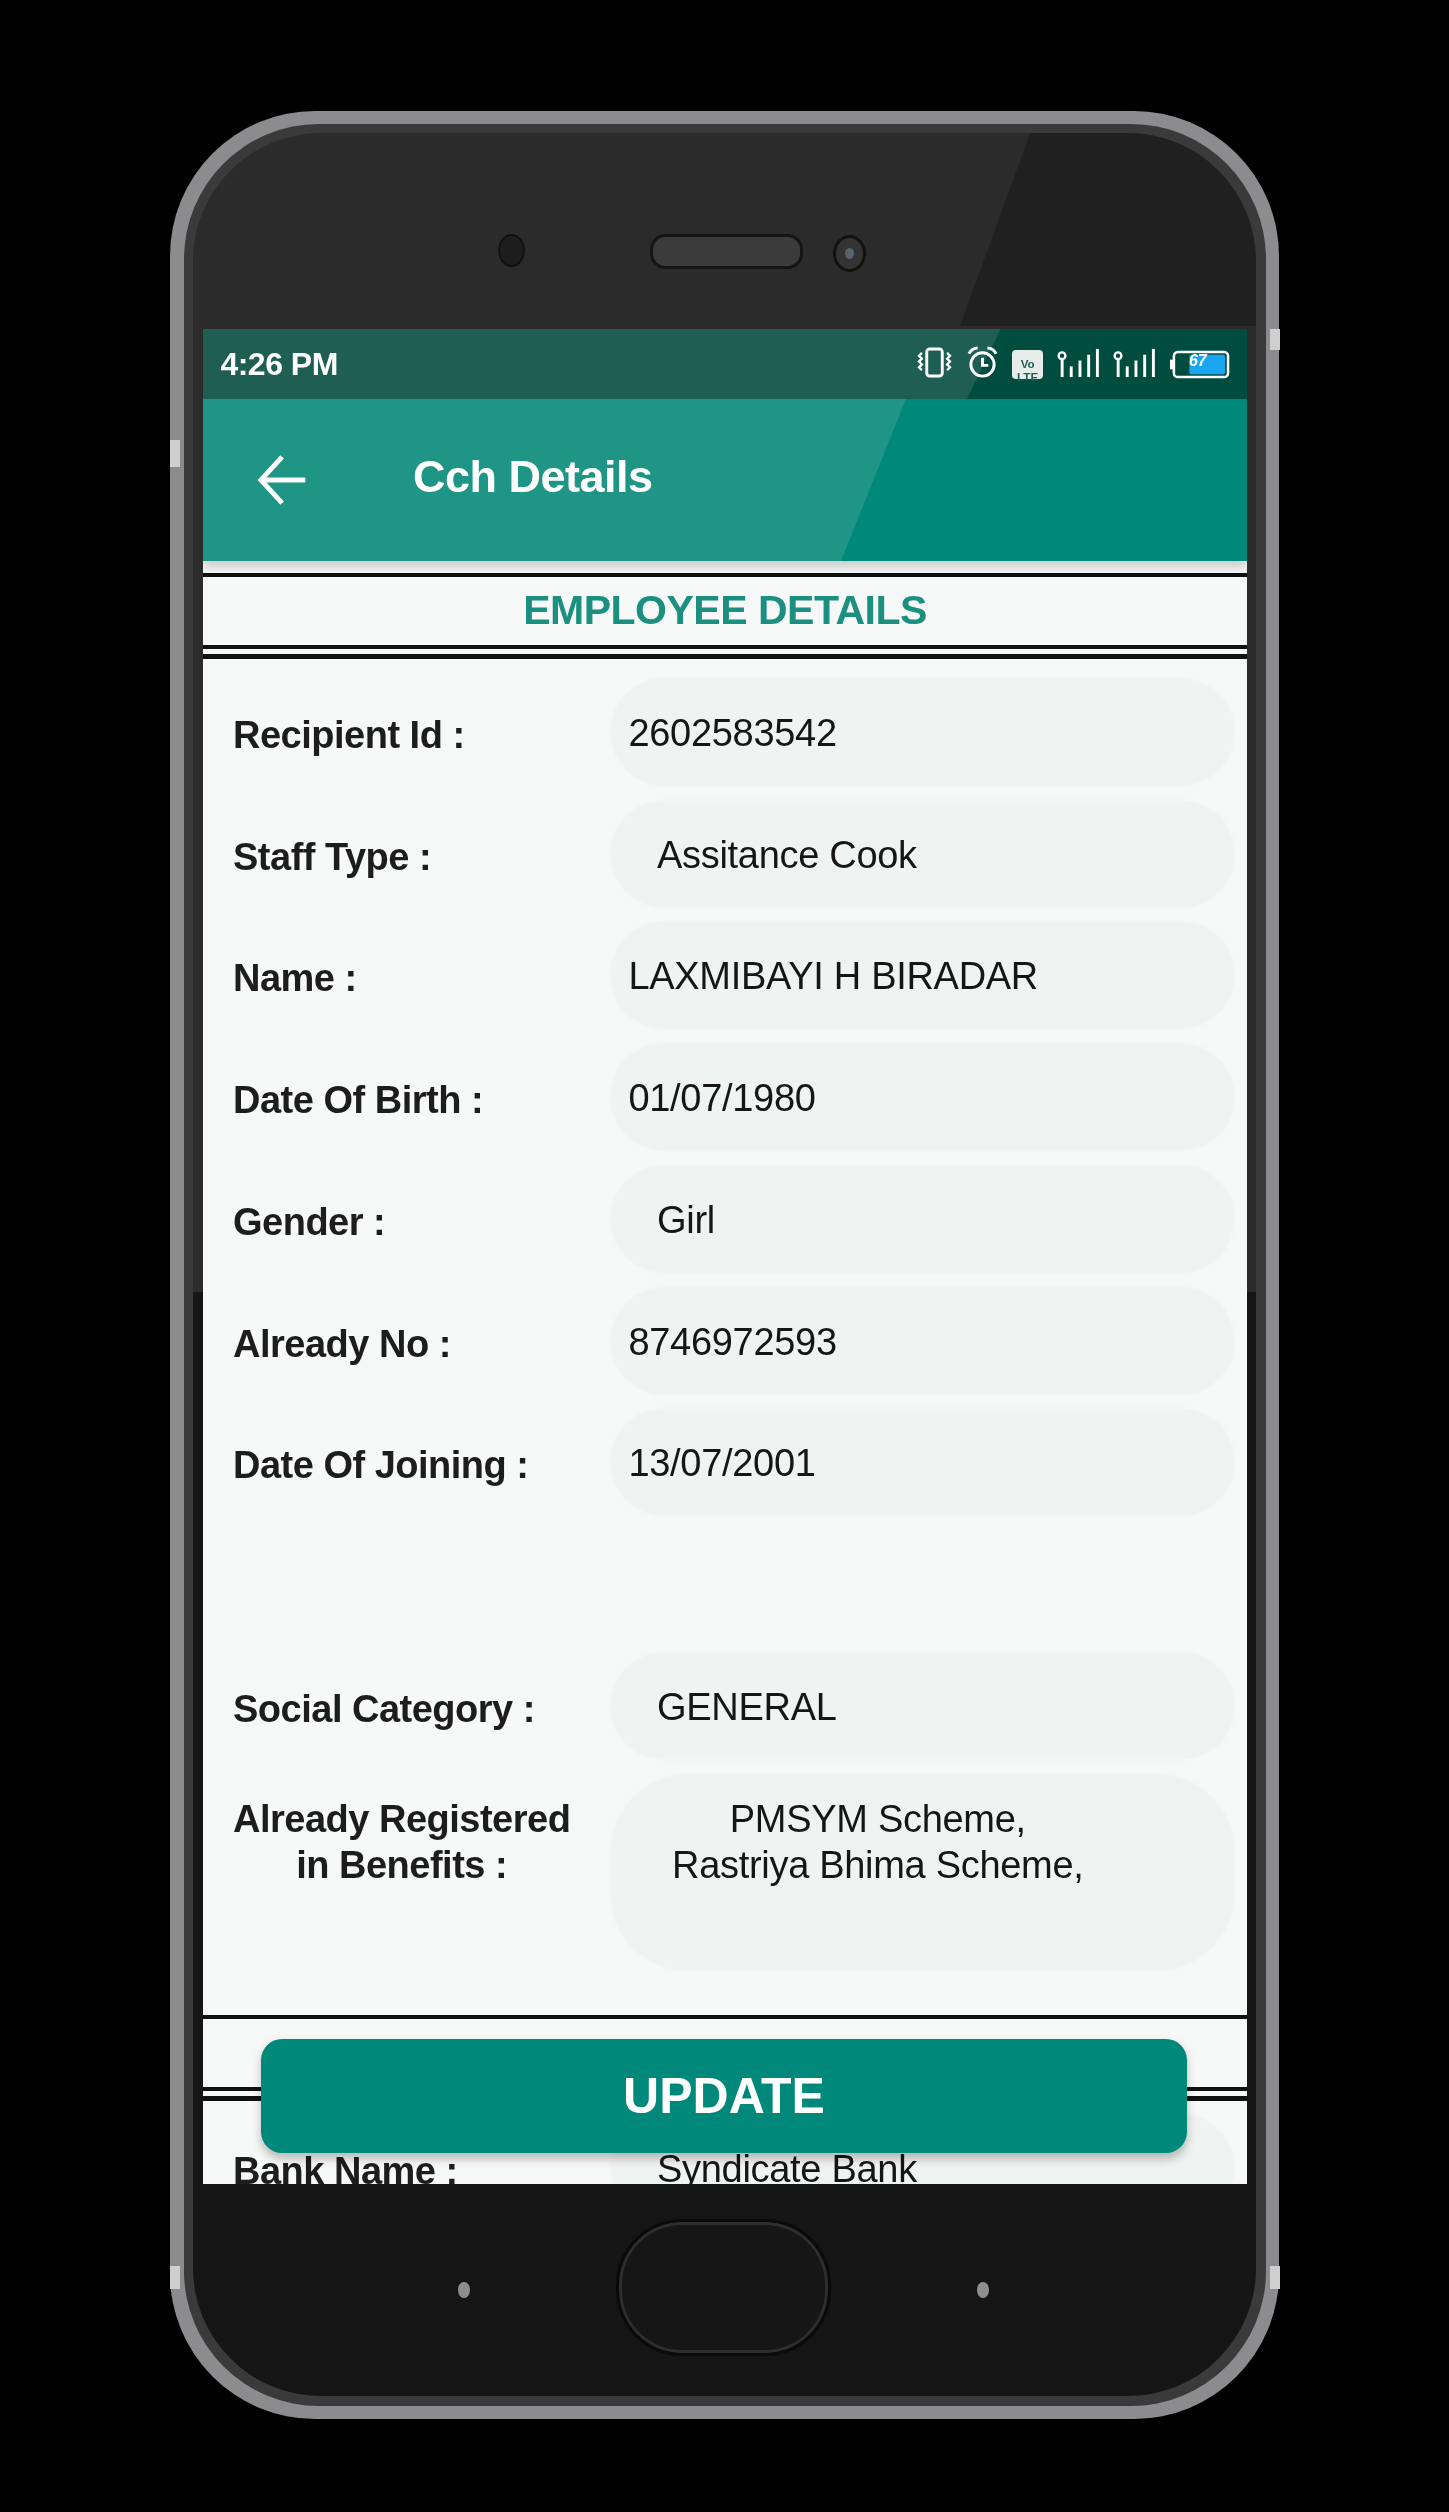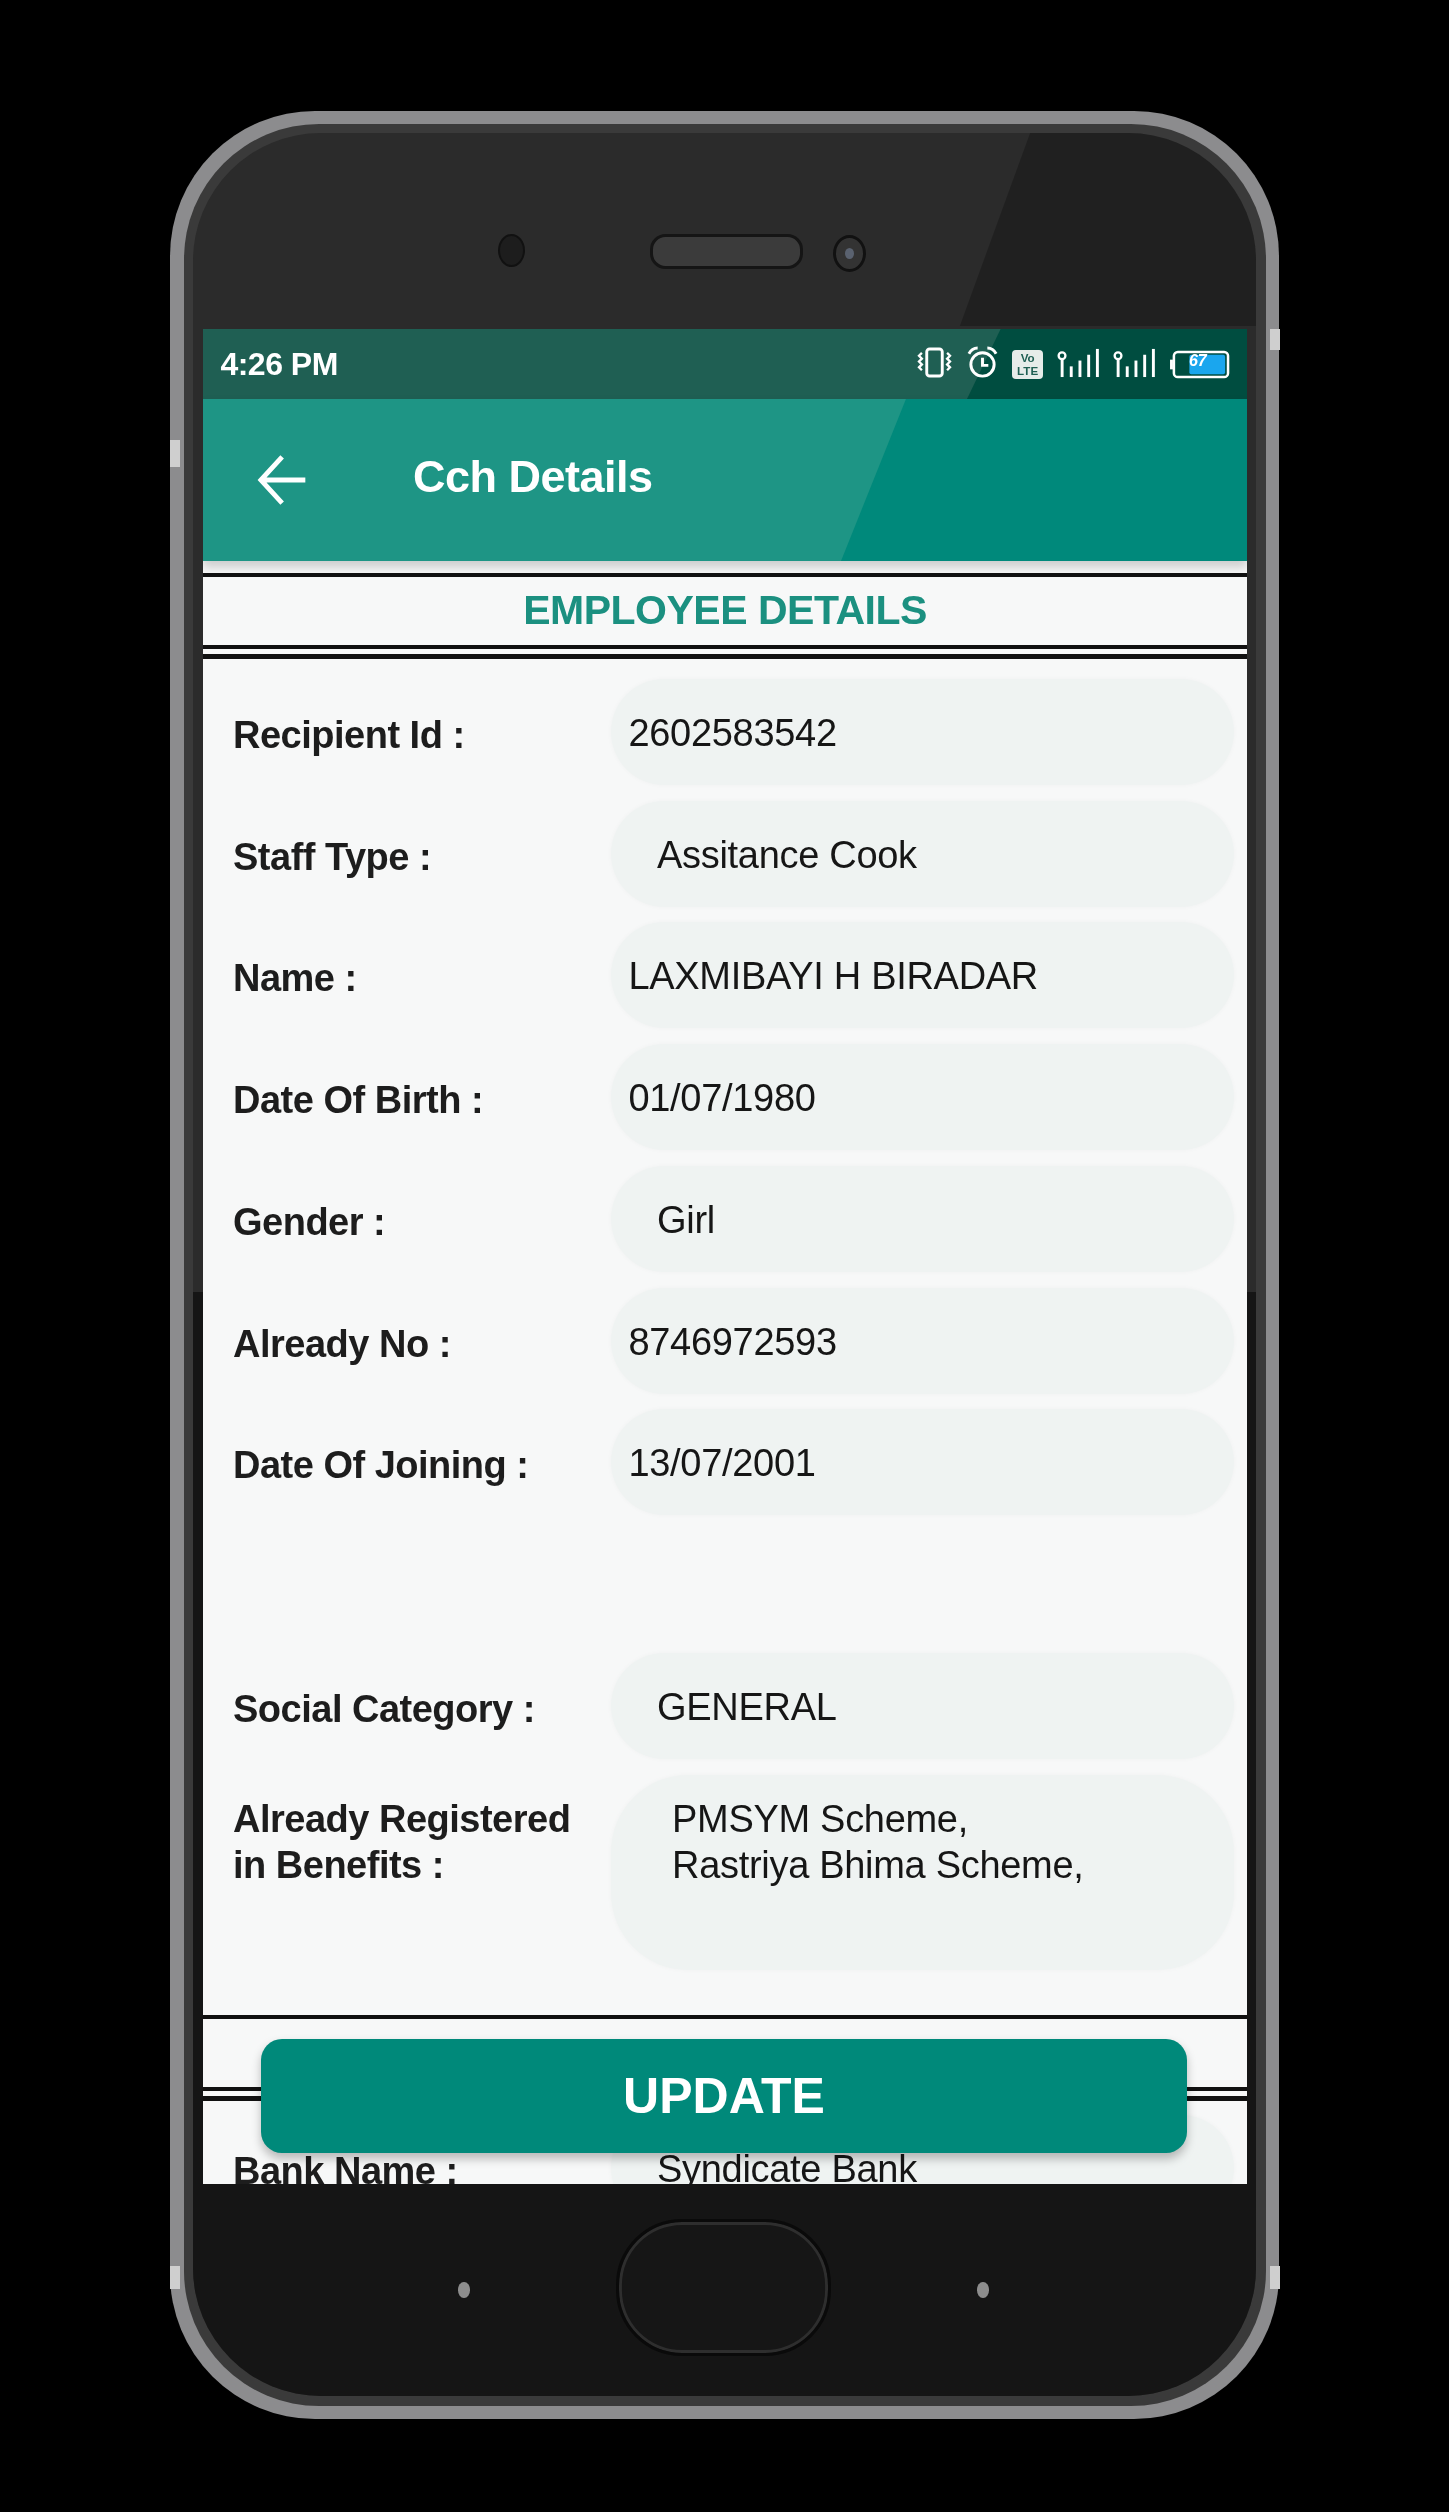--- a/index.html
+++ b/index.html
@@ -64,21 +64,21 @@
           </svg>
       </span>
       <span>
         <svg width="33" height="33" viewBox="0 0 34 34">
             <circle cx="17" cy="19" r="12" fill="none" stroke="#fff" stroke-width="3"></circle>
             <path d="M17 12 v8 h6" fill="none" stroke="#fff" stroke-width="3"></path>
             <path d="M3 8 q3-6 9-6" fill="none" stroke="#fff" stroke-width="3"></path>
             <path d="M31 8 q-3-6 -9-6" fill="none" stroke="#fff" stroke-width="3"></path>
           </svg>
       </span>
-      <span style="display:inline-block;width:31px;height:29px;background:#e6ece9;border-radius:3.9px;color:#1f5f53;font-size:11.6px;font-weight:bold;line-height:12.6px;text-align:center;padding-top:2px;box-sizing:border-box;">
+      <span style="display:inline-block;width:31px;height:29px;background:#e6ece9;border-radius:3.9px;color:#1f5f53;font-size:11.6px;font-weight:bold;line-height:12.6px;text-align:center;padding-top:8px;box-sizing:border-box;">
         <span>Vo</span><br>
         <span>LTE</span>
       </span>
       <span>
         <svg width="43" height="31" viewBox="0 0 44 32">
             <circle cx="5" cy="9" r="3.5" fill="none" stroke="#fff" stroke-width="2.4"></circle>
             <rect x="3.6" y="13" width="3" height="18" fill="#fff"></rect>
             <rect x="13" y="20" width="3" height="11" fill="#fff"></rect>
             <rect x="22" y="14" width="3" height="17" fill="#fff"></rect>
             <rect x="31" y="8" width="3" height="23" fill="#fff"></rect>
@@ -161,21 +161,21 @@
     <div class="pill">
         <span class="value" style="left:17.4px;top:31px;">13/07/2001</span>
       </div>
   </div>
   <div class="row" style="top:1324px;">
     <span class="label" style="top:33px;">Social Category :</span>
     <div class="pill">
         <span class="value" style="left:46px;top:31px;">GENERAL</span>
       </div>
   </div>
-  <div class="row" style="top:1446px;height:195px;">
+  <div class="row" style="top:1446px;height:195px;text-align:center;">
     <span class="label" style="top:21px;">
       <span>Already Registered</span><br>
       <span>in Benefits :</span>
     </span>
     <div class="pill" style="height:195px;border-radius:77px;">
       <span class="value" style="left:61px;top:21px;">
         <span>PMSYM Scheme,</span><br>
         <span>Rastriya Bhima Scheme,</span>
       </span>
     </div>

